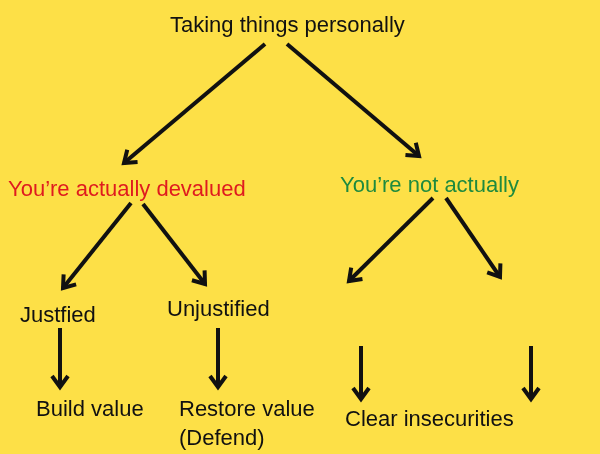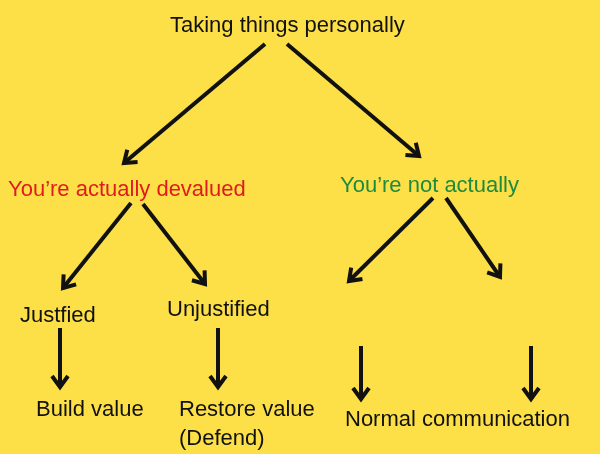--- a/index.html
+++ b/index.html
@@ -68,15 +68,15 @@
   <div class="node" style="left:167px; top:295px;">Unjustified</div>
 
   <div class="node" style="left:20px; top:301px;">Justfied</div>
 
   <div class="node" style="left:12px; top:395px;margin-left:24px;">Build value</div>
 
   <div class="node" style="left:160px; top:395px; width:145px;margin-left:19px;">Restore value (Defend)</div>
 
 
 
-  <div class="node" style="left:345px; top:405px;">Normal communication</div>
+  <div class="node" style="left:345px; top:405px;">Clear insecurities</div>
 
 </div>
 
 </body></html>

